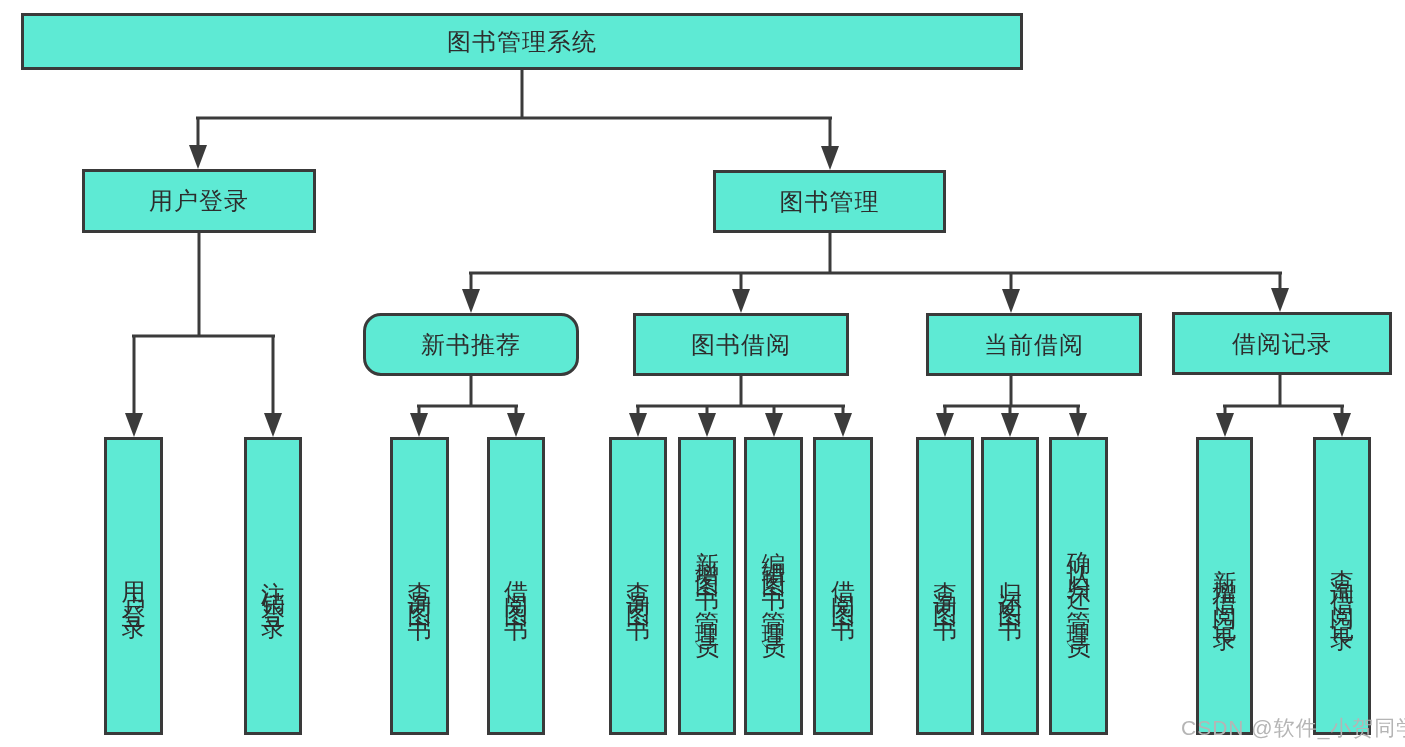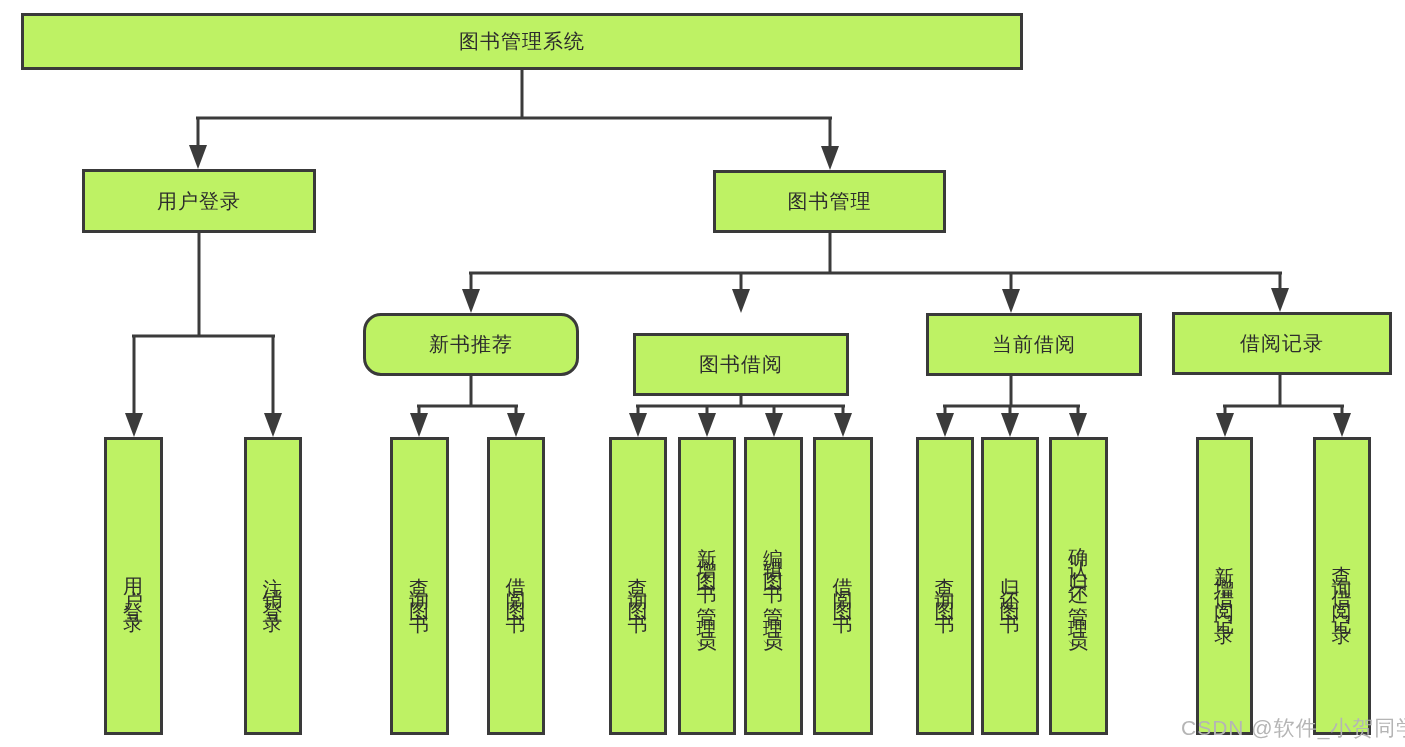--- a/index.html
+++ b/index.html
@@ -13,26 +13,26 @@
   }
   svg.connectors {
     position: absolute;
     left: 0; top: 0;
     z-index: 1;
   }
   .node {
     position: absolute;
     box-sizing: border-box;
     border: 3px solid #3a3a3a;
-    background: #bef264;
+    background: #5eead4;
     display: flex;
     align-items: center;
     justify-content: center;
     color: #2d2d2d;
-    font-size: 20px;
+    font-size: 24px;
     z-index: 2;
   }
   .node .hlabel { letter-spacing: 1px; white-space: nowrap; }
   .leaf .vlabel {
     writing-mode: vertical-rl;
     text-orientation: mixed;
     letter-spacing: 12px;
     line-height: 1;
   }
   .watermark {
@@ -134,21 +134,21 @@
   <div class="node" style="left:82px; top:169px; width:234px; height:64px;">
     <span class="hlabel">用户登录</span>
   </div>
   <div class="node" style="left:713px; top:170px; width:233px; height:63px;">
     <span class="hlabel">图书管理</span>
   </div>
 
   <div class="node" style="left:363px; top:313px; width:216px; height:63px;border-radius:18px;">
     <span class="hlabel">新书推荐</span>
   </div>
-  <div class="node" style="left:633px; top:313px; width:216px; height:63px;margin-top:20px;">
+  <div class="node" style="left:633px; top:313px; width:216px; height:63px;">
     <span class="hlabel">图书借阅</span>
   </div>
   <div class="node" style="left:903px; top:313px; width:216px; height:63px;margin-left:23px;">
     <span class="hlabel">当前借阅</span>
   </div>
   <div class="node" style="left:1172px; top:312px; width:220px; height:63px;">
     <span class="hlabel">借阅记录</span>
   </div>
 
   <div class="node leaf" style="left:104px; top:437px; width:59px; height:298px;">

